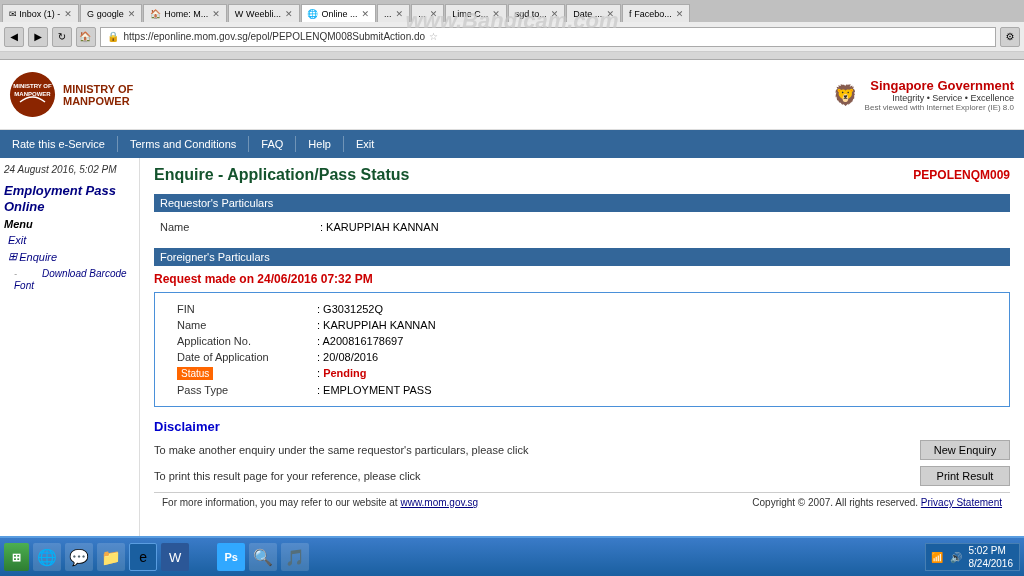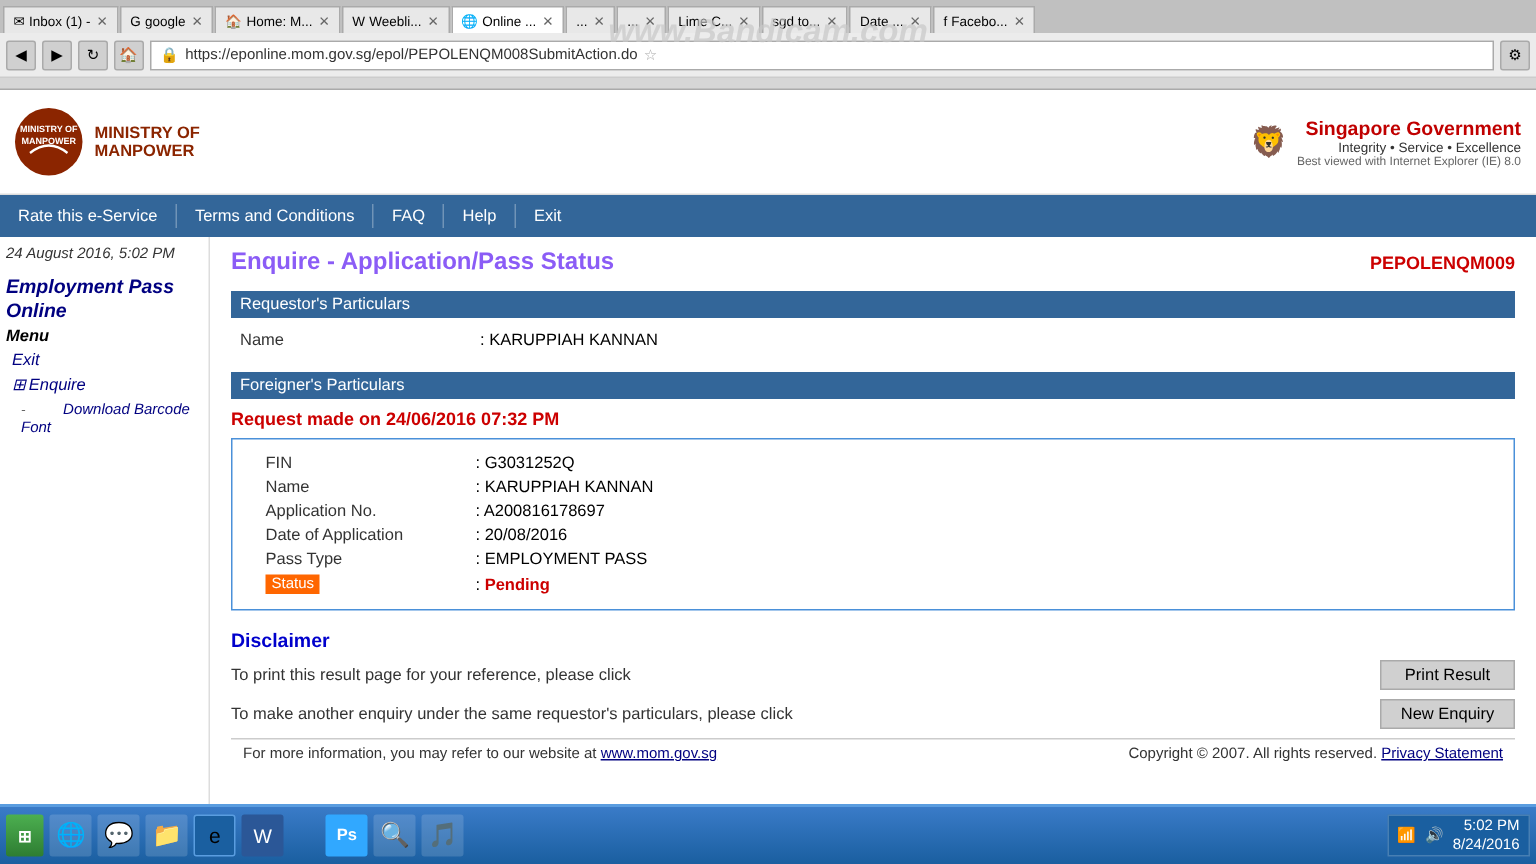--- a/index.html
+++ b/index.html
@@ -44,33 +44,33 @@
     .sidebar-date { font-size: 10px; color: #333; margin-bottom: 8px; }
     .sidebar-title { font-size: 13px; font-weight: bold; color: #000080; margin-bottom: 4px; line-height: 1.2; }
     .sidebar-menu-title { font-weight: bold; font-size: 11px; margin-bottom: 2px; }
     .sidebar-item { padding: 2px 4px; font-size: 11px; }
     .sidebar-item a { color: #000080; text-decoration: none; }
     .sidebar-submenu { padding-left: 10px; }
 
     
     .content { flex: 1; padding: 8px 14px; overflow-y: auto; }
     .content-header { display: flex; justify-content: space-between; align-items: center; margin-bottom: 10px; }
-    .page-title { font-size: 16px; color: #8b5cf6; font-weight: bold; }
+    .page-title { font-size: 16px; color: #14532d; font-weight: bold; }
     .form-ref { font-size: 12px; color: #cc0000; font-weight: bold; }
 
     .section-box { background: #336699; color: #fff; font-size: 11px; font-weight: normal; padding: 3px 6px; margin-bottom: 6px; }
 
     .particulars-table { width: 100%; border-collapse: collapse; margin-bottom: 12px; font-size: 11px; }
     .particulars-table td { padding: 3px 6px; vertical-align: top; }
     .particulars-table td:first-child { width: 160px; color: #333; }
     .particulars-table td:last-child { color: #000; }
     .request-date { color: #cc0000; font-size: 12px; font-weight: bold; margin: 6px 0; }
 
     .details-box { border: 1px solid #4a90d9; padding: 8px; margin-bottom: 12px; font-size: 11px; }
-    .details-row { display: flex; padding: 2px 14px; align-items: center; }
+    .details-row { display: flex; padding: 2px 14px; }
     .details-label { width: 140px; color: #333; }
     .details-value { color: #000; }
     .status-label { background: #ff6600; color: #fff; padding: 1px 4px; font-size: 10px; display: inline-block; }
     .status-pending { color: #cc0000; font-weight: bold; }
 
     .disclaimer-title { color: #0000cc; font-size: 13px; font-weight: bold; margin-bottom: 6px; }
     .disclaimer-text { font-size: 11px; color: #333; line-height: 1.5; margin-bottom: 8px; }
 
     .action-row { display: flex; justify-content: space-between; align-items: center; margin-bottom: 6px; }
     .action-text { font-size: 11px; color: #333; flex: 1; }
@@ -80,21 +80,21 @@
     .footer-left { font-size: 10px; }
     .footer-left a { color: #000080; text-decoration: underline; }
     .footer-right a { color: #000080; text-decoration: underline; }
 
     
     .taskbar { height: 40px; background: linear-gradient(to bottom, #3a7bc8, #1a5fa0); display: flex; align-items: center; padding: 0 4px; gap: 4px; border-top: 2px solid #5a9de0; position: fixed; bottom: 0; width: 1024px; }
     .taskbar-start { background: linear-gradient(to bottom, #4caf50, #2e7d32); color: #fff; font-size: 11px; font-weight: bold; padding: 2px 8px; border-radius: 2px; height: 28px; display: flex; align-items: center; }
     .taskbar-icon { width: 28px; height: 28px; background: rgba(255,255,255,0.15); border-radius: 2px; display: flex; align-items: center; justify-content: center; font-size: 16px; }
     .taskbar-spacer { flex: 1; }
     .taskbar-tray { background: #1a5fa0; height: 28px; display: flex; align-items: center; padding: 0 6px; gap: 6px; font-size: 10px; color: #fff; border: 1px solid rgba(255,255,255,0.2); }
-    .taskbar-time { text-align: right; font-size: 10px; color: #fff; line-height: 1.3; }
+    .taskbar-time { font-size: 10px; color: #fff; line-height: 1.3; }
 
     
     .mom-circle { width: 45px; height: 45px; background: #8B2500; border-radius: 50%; display: flex; align-items: center; justify-content: center; color: #fff; font-size: 8px; font-weight: bold; text-align: center; line-height: 1.1; }
   </style>
 </head>
 <body>
 
 <div class="browser-chrome">
   <div class="browser-tabs">
     <div class="browser-tab"><span style="font-size:9px">✉</span>&nbsp;<span style="font-size:9px">Inbox (1) -</span><span class="tab-close">✕</span></div>
@@ -225,38 +225,38 @@
         </div>
         <div class="details-row">
           <div class="details-label">Application No.</div>
           <div class="details-value">: A200816178697</div>
         </div>
         <div class="details-row">
           <div class="details-label">Date of Application</div>
           <div class="details-value">: 20/08/2016</div>
         </div>
         <div class="details-row">
+          <div class="details-label"><span class="status-label">Status</span></div>
+          <div class="details-value">: <span class="status-pending">Pending</span></div>
+        </div>
+        <div class="details-row">
           <div class="details-label">Pass Type</div>
           <div class="details-value">: EMPLOYMENT PASS</div>
         </div>
-        <div class="details-row">
-          <div class="details-label"><span class="status-label">Status</span></div>
-          <div class="details-value">: <span class="status-pending">Pending</span></div>
-        </div>
       </div>
 
       <div class="disclaimer-title">Disclaimer</div>
 
+      <div class="action-row">
+        <div class="action-text">To make another enquiry under the same requestor's particulars, please click</div>
+        <button class="action-btn">New Enquiry</button>
+      </div>
       <div class="action-row">
         <div class="action-text">To print this result page for your reference, please click</div>
         <button class="action-btn">Print Result</button>
-      </div>
-      <div class="action-row">
-        <div class="action-text">To make another enquiry under the same requestor's particulars, please click</div>
-        <button class="action-btn">New Enquiry</button>
       </div>
 
       <div class="page-footer">
         <div class="footer-left">
           <span>For more information, you may refer to our website at</span>
           <a href="#">www.mom.gov.sg</a>
         </div>
         <div class="footer-right">
           <span>Copyright © 2007. All rights reserved.</span>
           <a href="#">Privacy Statement</a>

